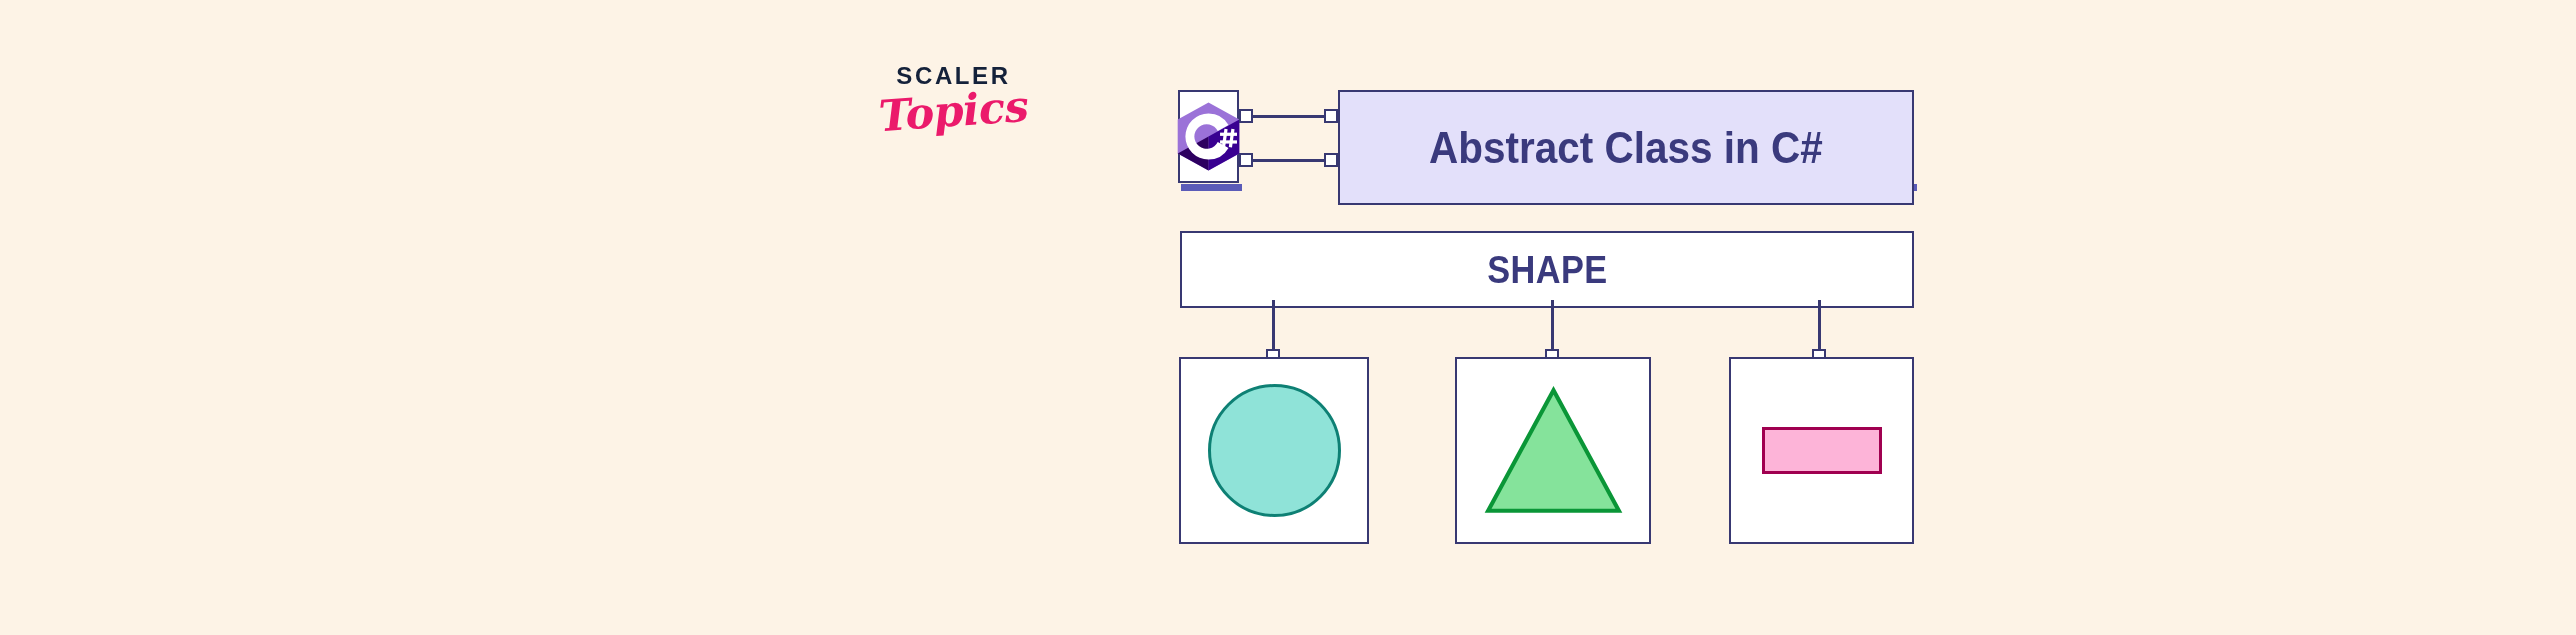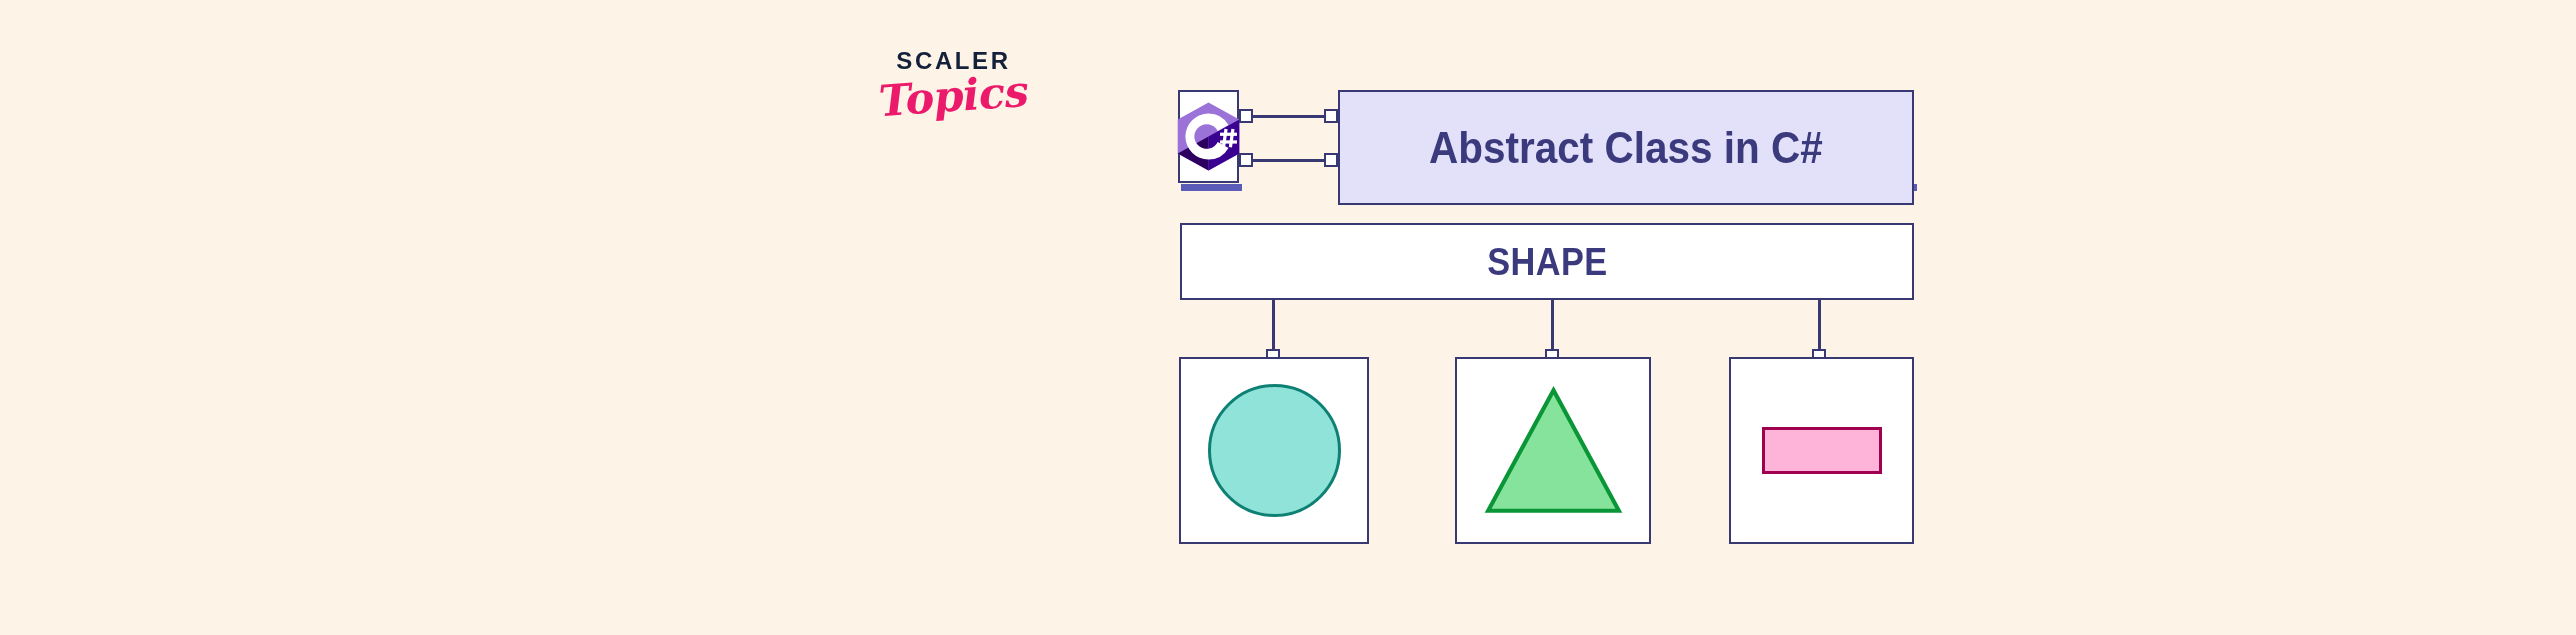--- a/index.html
+++ b/index.html
@@ -35,20 +35,21 @@
     line-height: 1;
   }
   .logo-scaler {
     display: block;
     font-family: "Liberation Sans", sans-serif;
     font-weight: bold;
     font-size: 24px;
     letter-spacing: 2.6px;
     color: #14213A;
     white-space: nowrap;
+    margin-top: 15px;
   }
   .logo-topics {
     display: block;
     margin-top: 2.1px;
     font-family: "DejaVu Serif", serif;
     font-style: italic;
     font-weight: bold;
     font-size: 43px;
     letter-spacing: -0.5px;
     color: #EB1A6B;
@@ -107,21 +108,21 @@
     font-size: 44px;
     color: #3A3A7D;
     letter-spacing: 0px;
     white-space: nowrap;
     transform: scaleX(0.92);
   }
 
   
   #shape-node {
     left: 1180px;
-    top: 223px;
+    top: 231px;
     width: 734px;
     height: 77px;
     display: flex;
     align-items: center;
     justify-content: center;
   }
   .shape-text {
     font-family: "Liberation Sans Narrow", "Liberation Sans", sans-serif;
     font-weight: bold;
     font-size: 39px;

